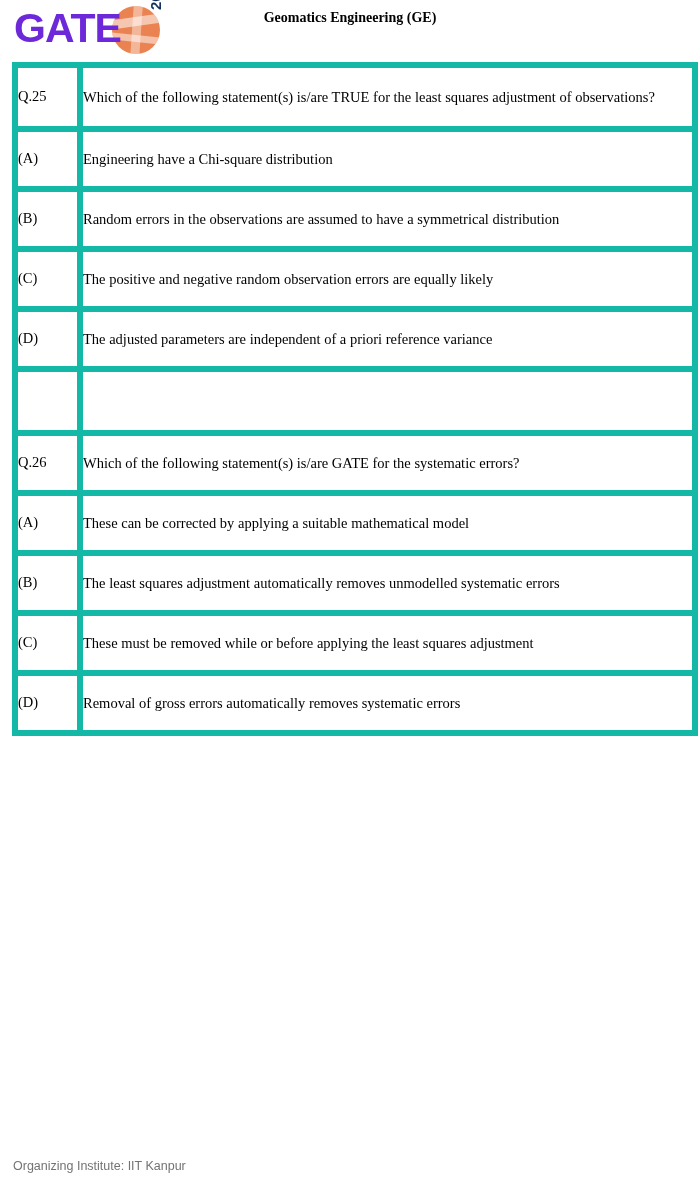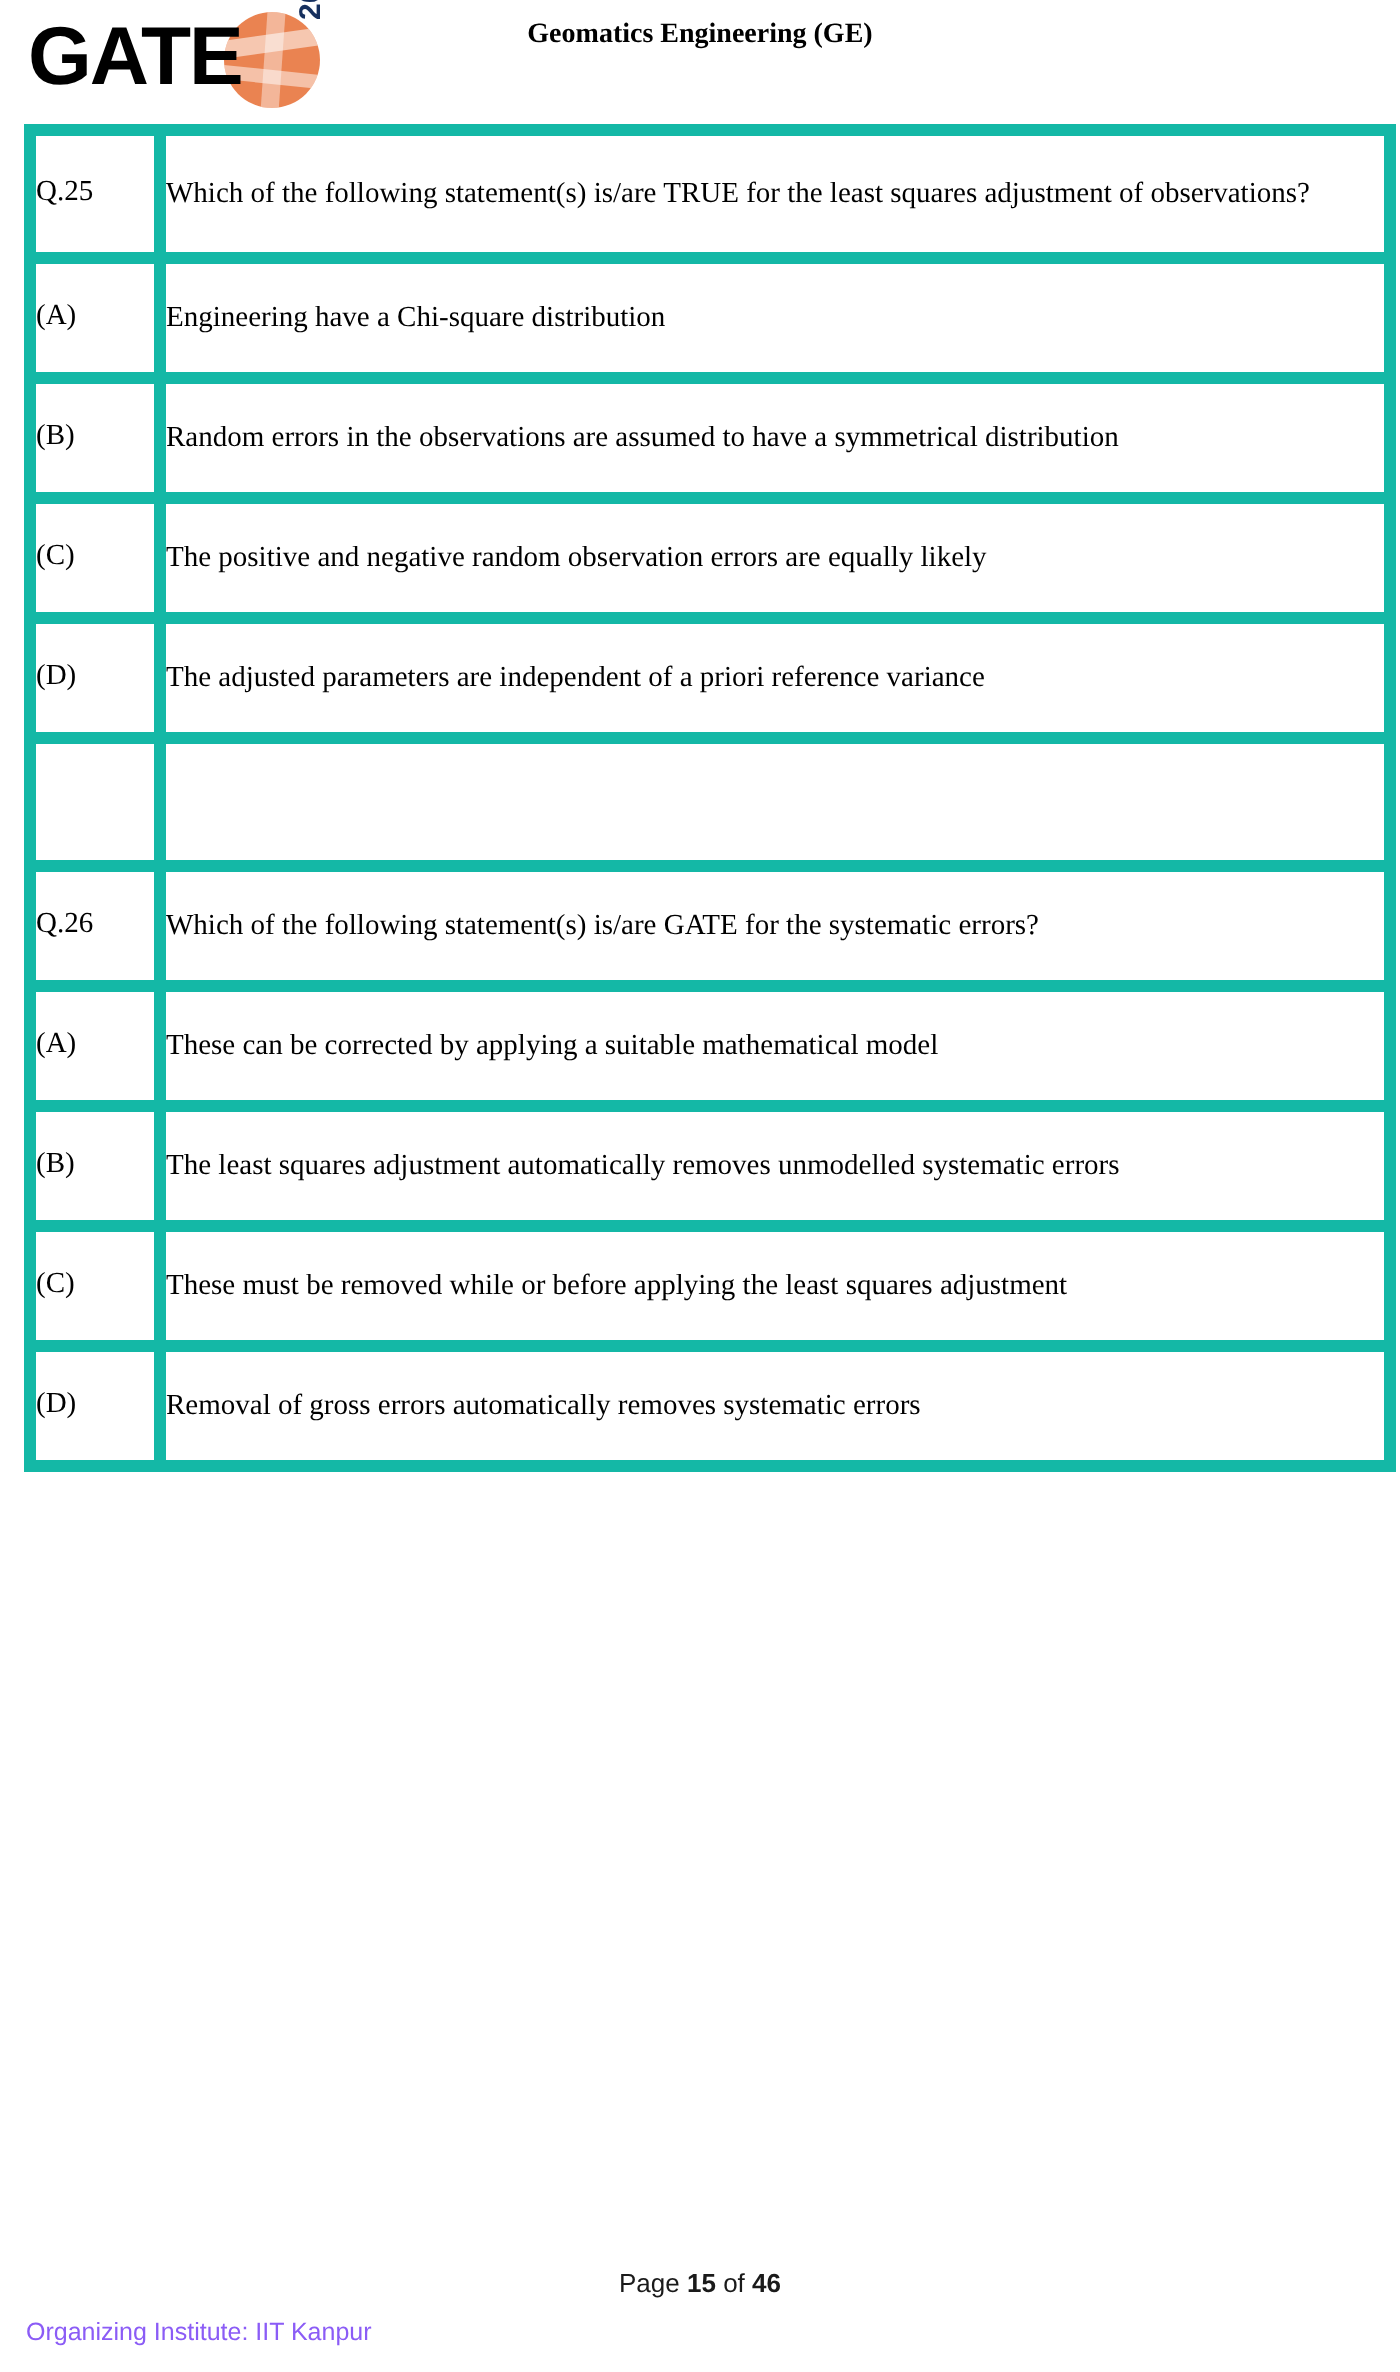--- a/index.html
+++ b/index.html
@@ -72,21 +72,21 @@
     transform: rotate(4deg);
   }
   .gate-logo .wordmark {
     position: absolute;
     left: 0;
     top: 0;
     font-family: "Liberation Sans", sans-serif;
     font-weight: bold;
     font-size: 41px;
     letter-spacing: -1px;
-    color: #000000;
+    color: #6d28d9;
     line-height: 52px;
   }
   .gate-logo .year {
     position: absolute;
     left: 133px;
     top: 8px;
     font-family: "Liberation Sans", sans-serif;
     font-weight: bold;
     font-size: 15px;
     color: #16305e;
@@ -159,21 +159,21 @@
     font-size: 13px;
     color: #1a1a1a;
   }
   .page-number b { font-weight: bold; }
   .org-institute {
     position: absolute;
     left: 13px;
     top: 33px;
     font-family: "Liberation Sans", sans-serif;
     font-size: 12.5px;
-    color: #8b5cf6;
+    color: #737373;
     white-space: nowrap;
   }
 </style>
 </head>
 <body>
 
 <div class="page-header">
   <div class="gate-logo">
     <div class="globe">
       <div class="globe-meridian"></div>
@@ -234,20 +234,14 @@
       <td class="cell-text">These must be removed while or before applying the least squares adjustment</td>
     </tr>
     <tr class="row-option">
       <td class="cell-label">(D)</td>
       <td class="cell-text">Removal of gross errors automatically removes systematic errors</td>
     </tr>
   </tbody>
 </table>
 
 <div class="page-footer">
-  <div class="page-number">
-    <span>Page</span>
-    <b>15</b>
-    <span>of</span>
-    <b>46</b>
-  </div>
   <div class="org-institute">Organizing Institute: IIT Kanpur</div>
 </div>
 
 </body></html>

